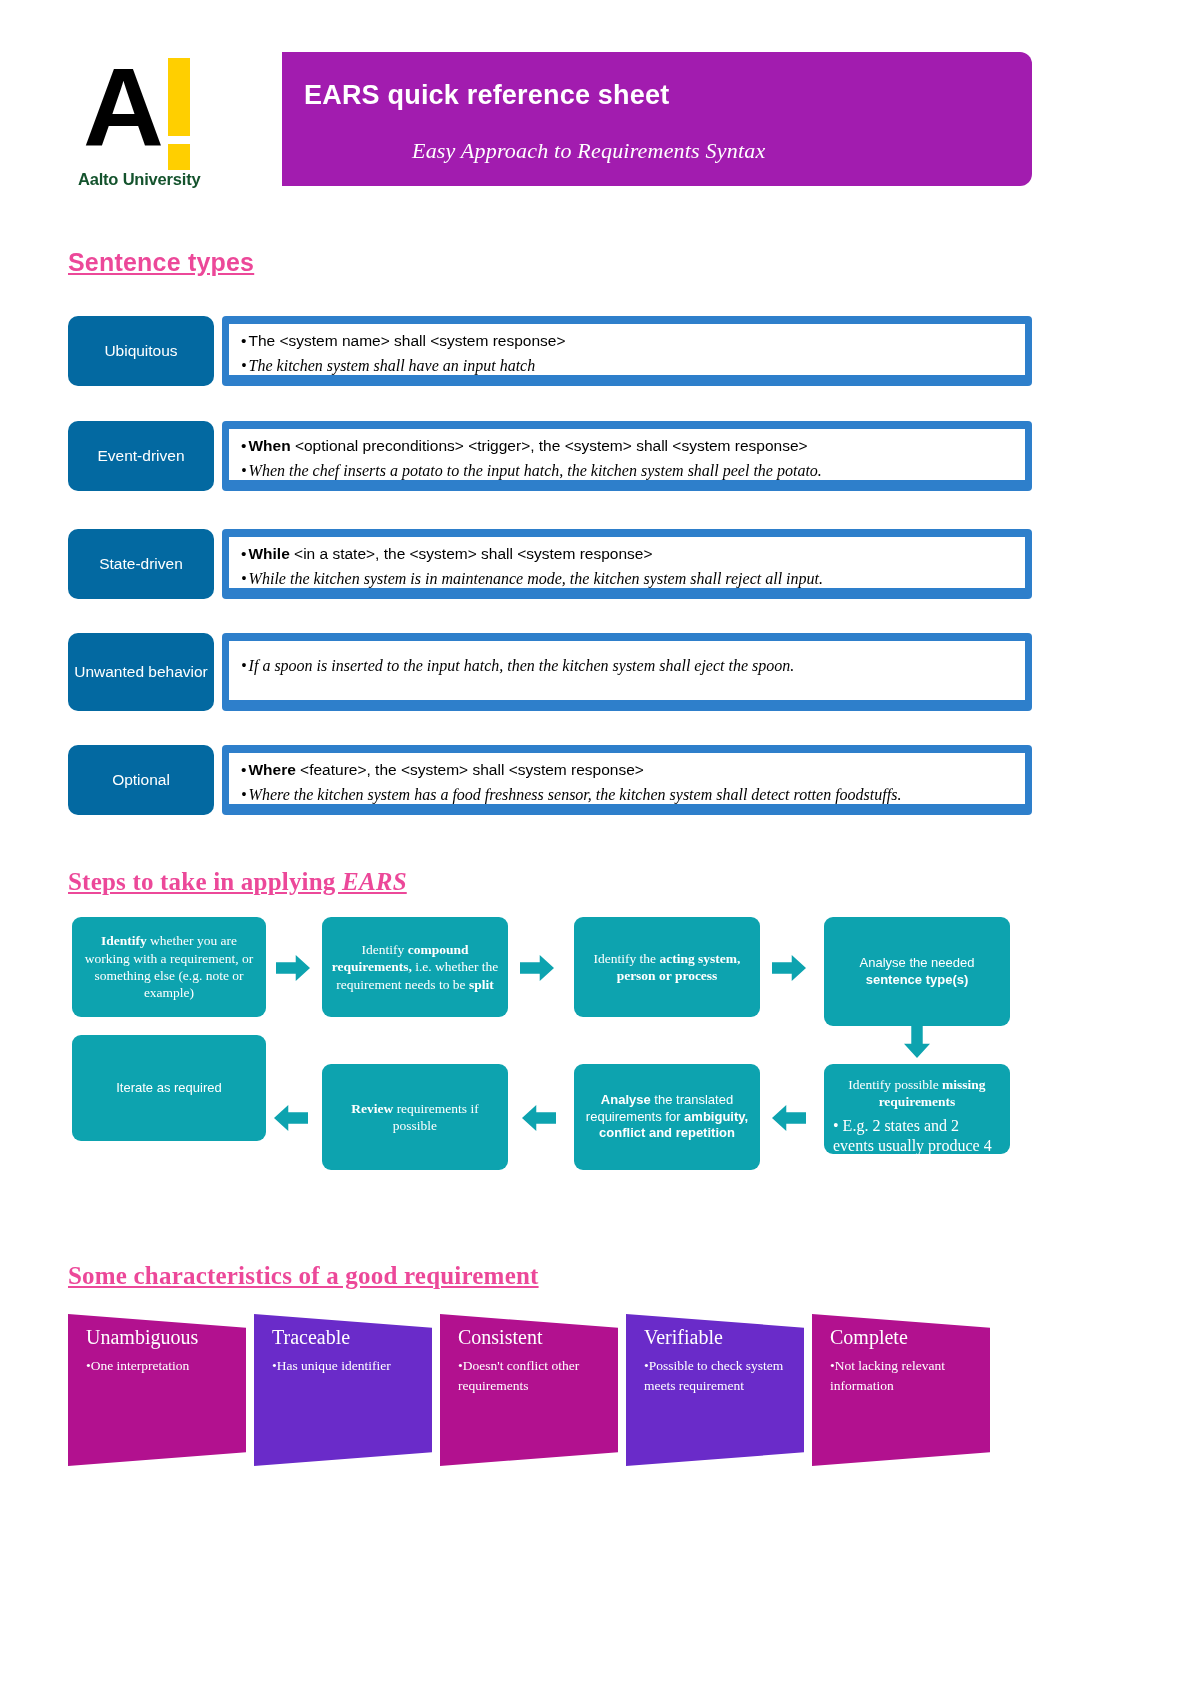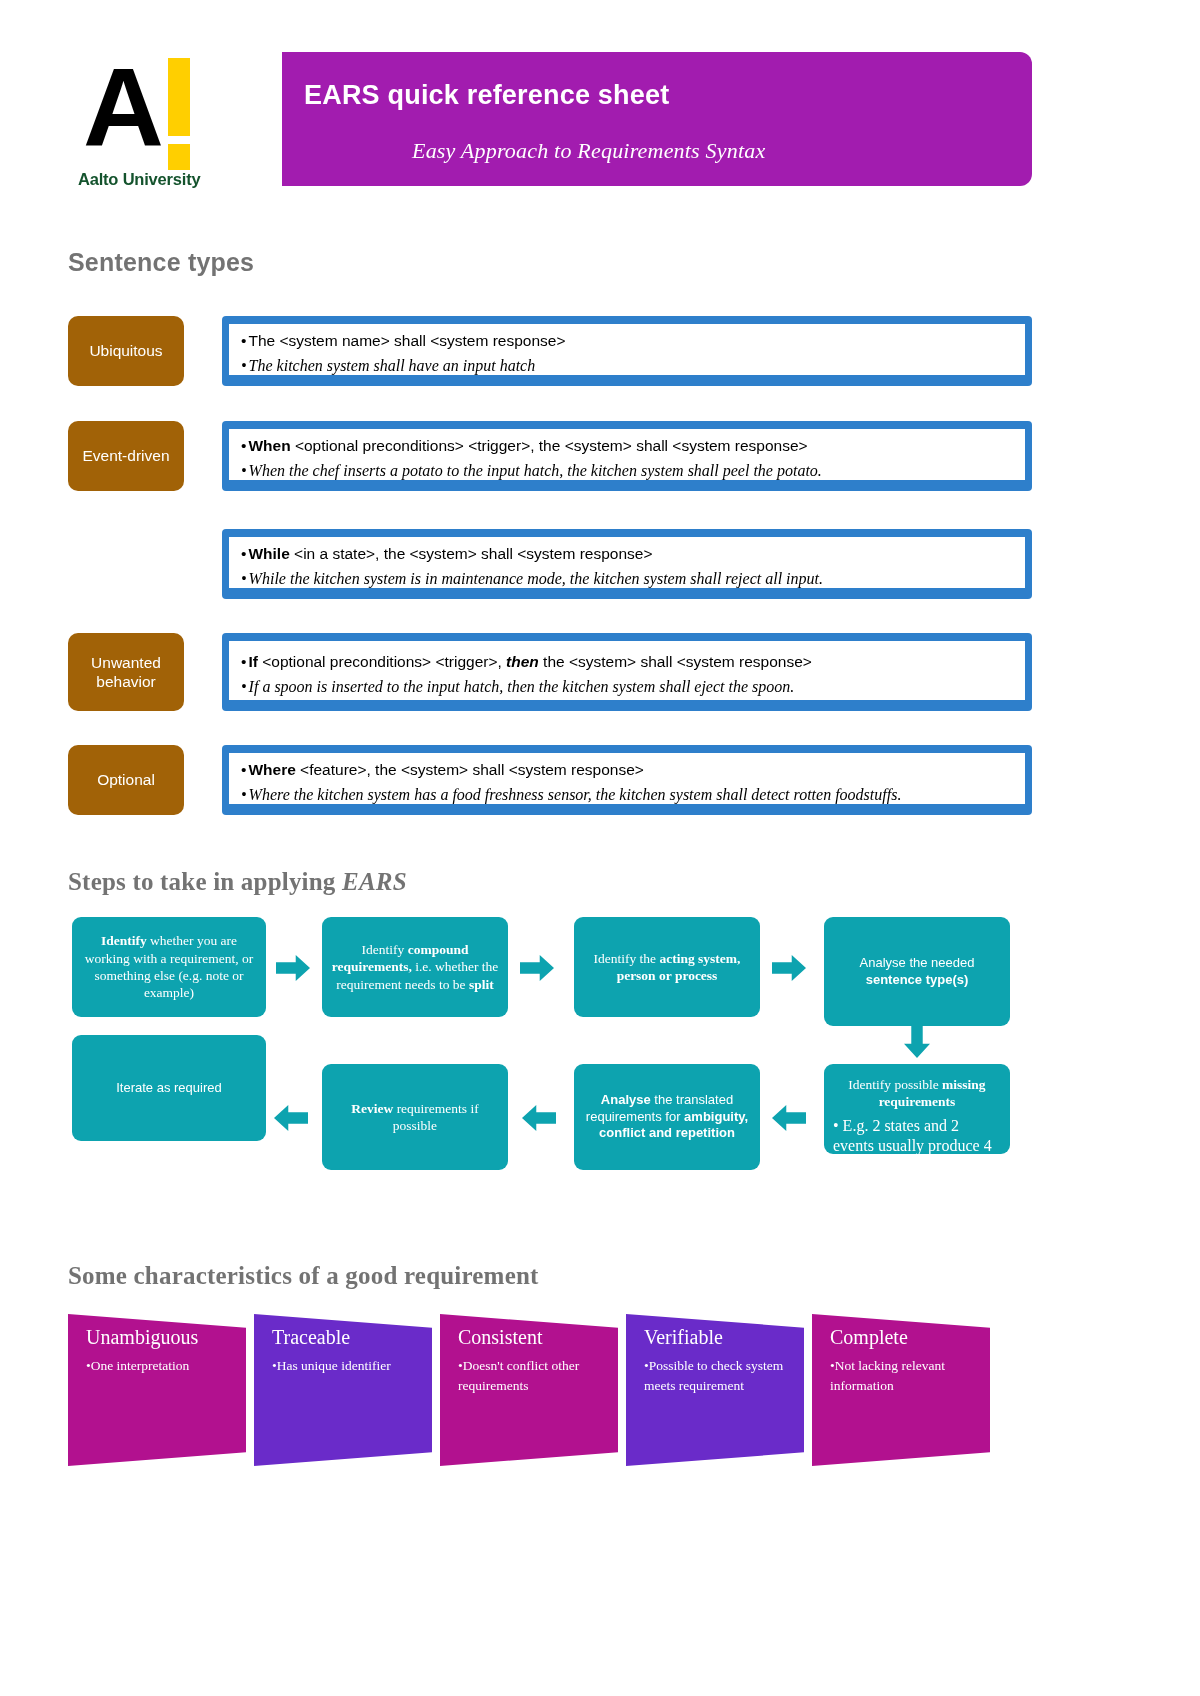--- a/index.html
+++ b/index.html
@@ -74,38 +74,39 @@
     left: 130px; top: 86px;
     font-family: "Liberation Serif", serif;
     font-style: italic;
     font-size: 22px;
     letter-spacing: 0.2px;
   }
 
   
   .section-title {
     position: absolute;
-    color: #737373;
+    color: #ec4899;
     font-weight: bold;
     letter-spacing: 0.2px;
+    text-decoration: underline;
   }
   #h-sentence { left: 68px; top: 248px; font-size: 25px; }
   #h-steps    { left: 68px; top: 868px; font-size: 25px;
                 font-family: "Liberation Serif", serif; }
   #h-steps .ital { font-style: italic; }
   #h-charact  { left: 68px; top: 1262px; font-size: 25px;
                 font-family: "Liberation Serif", serif; }
 
   
   .stype-row { position: absolute; left: 68px; width: 964px; }
   .stype-label {
     position: absolute;
     left: 0; top: 0;
-    width: 116px;
-    background: #a16207;
+    width: 146px;
+    background: #0369a1;
     border-radius: 10px;
     color: #ffffff;
     font-size: 15.5px;
     display: flex;
     align-items: center;
     justify-content: center;
     text-align: center;
     line-height: 1.25;
   }
   .stype-outer {
@@ -238,33 +239,33 @@
   <div class="stype-label" style="height:70px;">Event-driven</div>
   <div class="stype-outer" style="height:70px;">
     <div class="stype-inner">
       <div class="ln-syntax"><span class="bull">•</span><b>When</b><span id="s1rest"> &lt;optional preconditions&gt; &lt;trigger&gt;, the &lt;system&gt; shall &lt;system response&gt;</span></div>
       <div class="ln-example"><span class="bull">•</span><span>When the chef inserts a potato to the input hatch, the kitchen system shall peel the potato.</span></div>
     </div>
   </div>
 </div>
 
 <div class="stype-row" id="row-2" style="top:529px;height:70px;">
+  <div class="stype-label" style="height:70px;">State-driven</div>
   <div class="stype-outer" style="height:70px;">
     <div class="stype-inner">
       <div class="ln-syntax"><span class="bull">•</span><b>While</b><span id="s2rest"> &lt;in a state&gt;, the &lt;system&gt; shall &lt;system response&gt;</span></div>
       <div class="ln-example"><span class="bull">•</span><span>While the kitchen system is in maintenance mode, the kitchen system shall reject all input.</span></div>
     </div>
   </div>
 </div>
 
 <div class="stype-row" id="row-3" style="top:633px;height:78px;">
   <div class="stype-label" style="height:78px;">Unwanted behavior</div>
   <div class="stype-outer" style="height:78px;">
     <div class="stype-inner" style="padding-top:11px;">
-      <div class="ln-syntax"><span class="bull">•</span><b>If</b><span id="s3rest"> &lt;optional preconditions&gt; &lt;trigger&gt;, <i style="font-weight: bold;">then</i> the &lt;system&gt; shall &lt;system response&gt;</span></div>
       <div class="ln-example"><span class="bull">•</span><span>If a spoon is inserted to the input hatch, then the kitchen system shall eject the spoon.</span></div>
     </div>
   </div>
 </div>
 
 <div class="stype-row" id="row-4" style="top:745px;height:70px;">
   <div class="stype-label" style="height:70px;">Optional</div>
   <div class="stype-outer" style="height:70px;">
     <div class="stype-inner">
       <div class="ln-syntax"><span class="bull">•</span><b>Where</b><span id="s4rest"> &lt;feature&gt;, the &lt;system&gt; shall &lt;system response&gt;</span></div>

